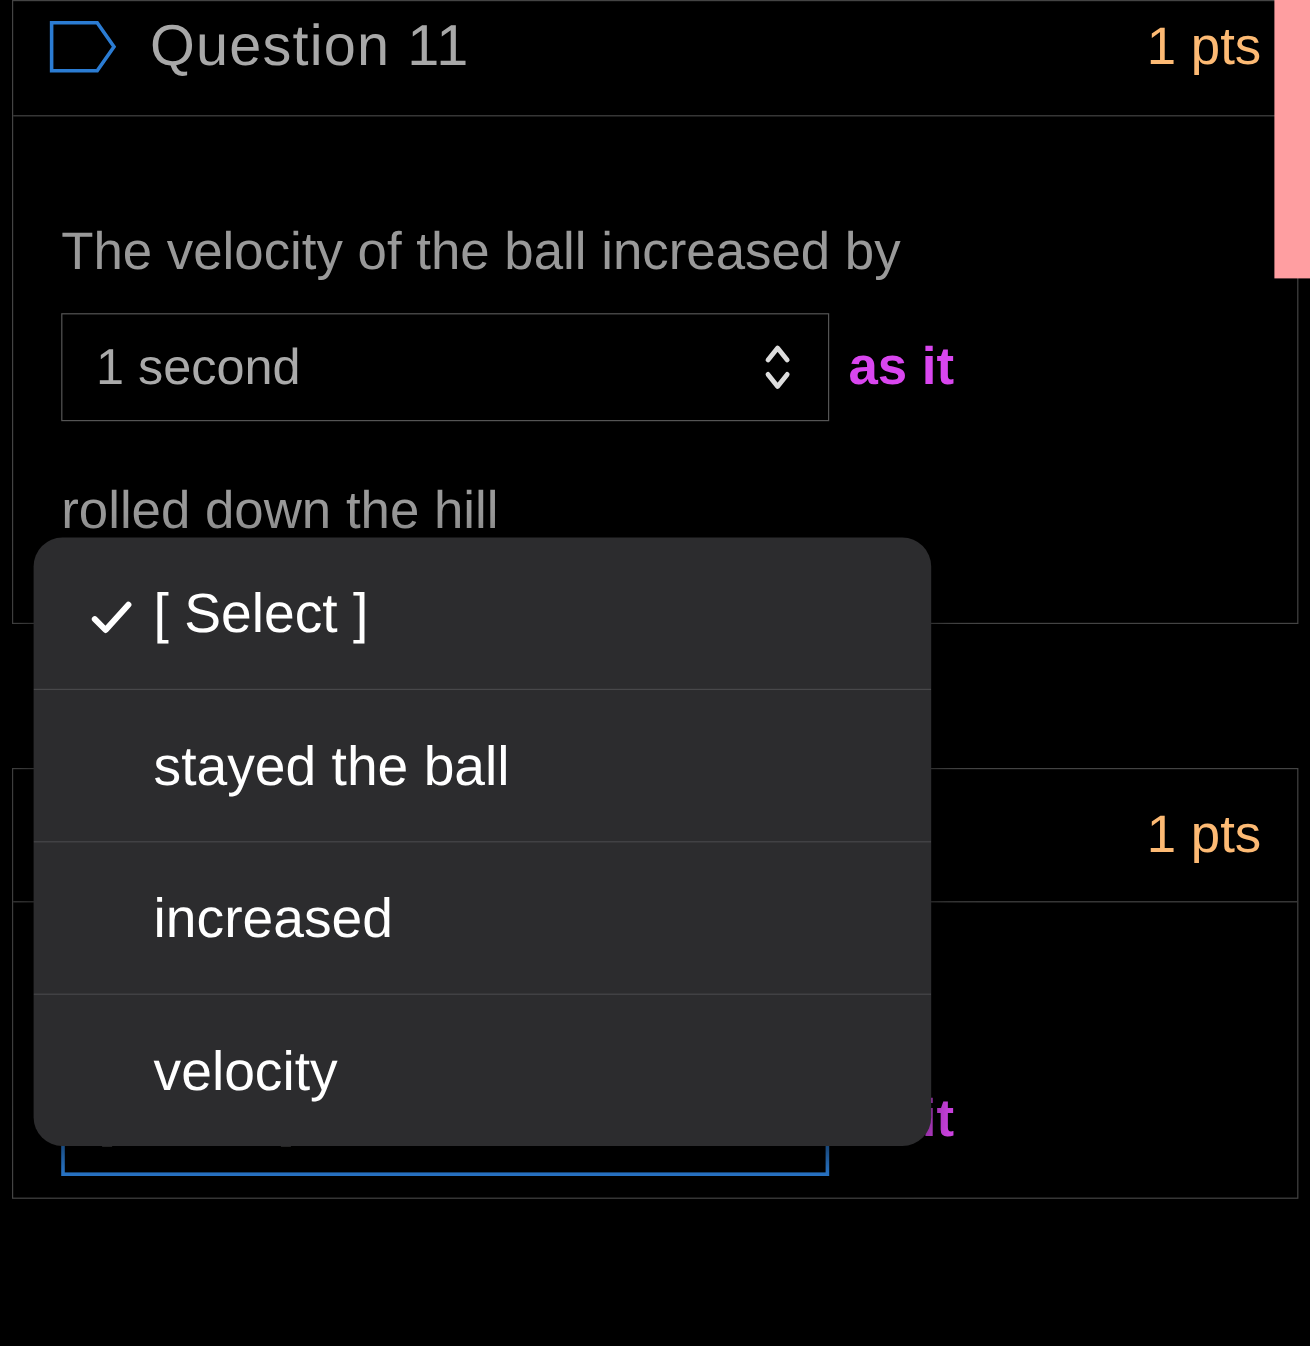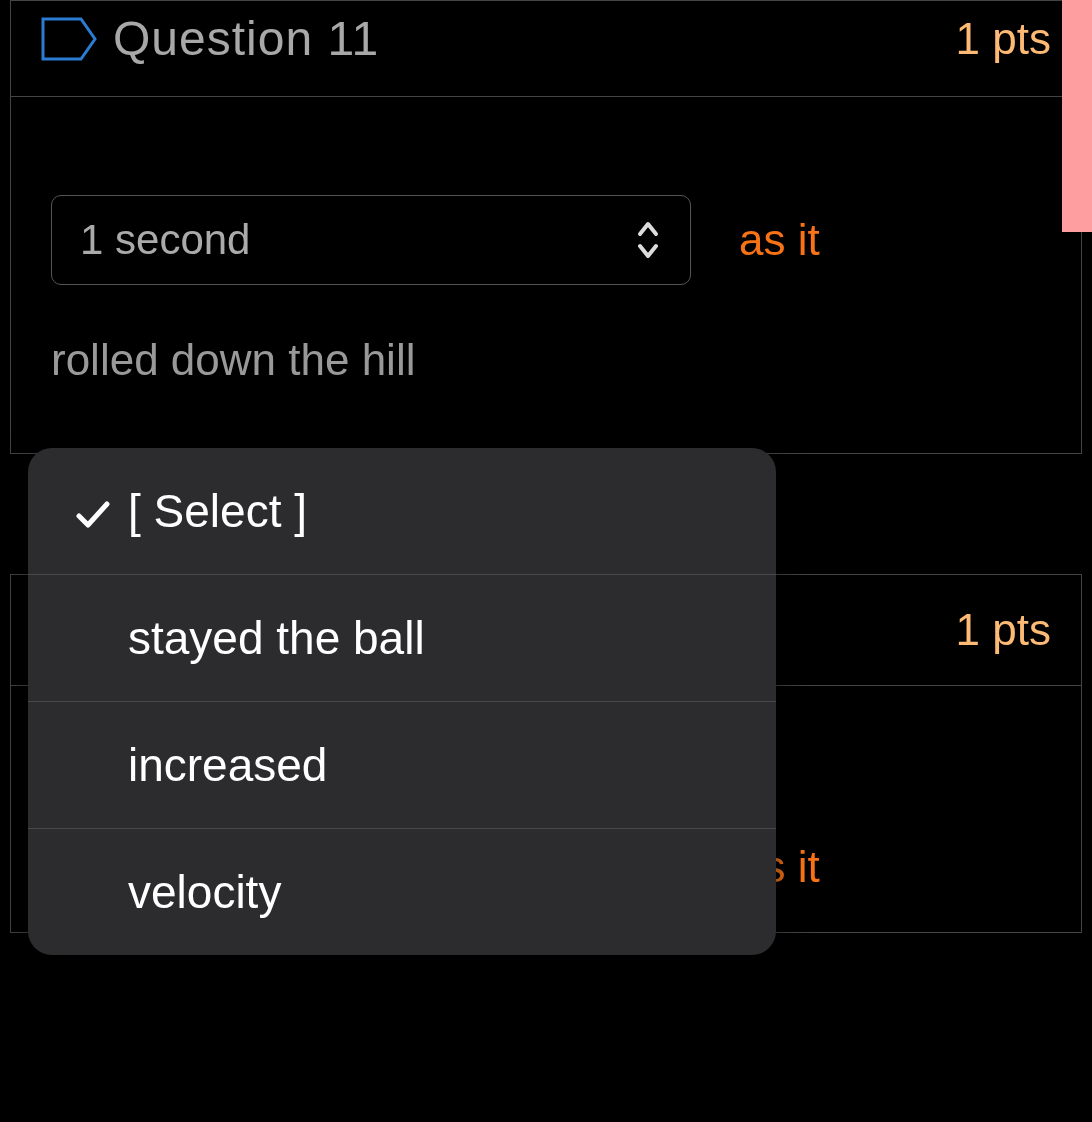--- a/index.html
+++ b/index.html
@@ -24,21 +24,21 @@
     .question-header {
       display: flex;
       justify-content: space-between;
       align-items: center;
       padding: 10px 30px 30px 30px;
       border-bottom: 1px solid #444;
     }
     .question-title-wrap {
       display: flex;
       align-items: center;
-      gap: 16px;
+      gap: 28px;
     }
     .bookmark-icon {
       width: 56px;
       height: 44px;
       position: relative;
     }
     .bookmark-icon svg {
       width: 100%;
       height: 100%;
     }
@@ -60,21 +60,21 @@
       font-size: 44px;
       font-weight: 300;
       color: #999;
       line-height: 1.5;
     }
     .select-box {
       display: inline-flex;
       align-items: center;
       justify-content: space-between;
       border: 1px solid #555;
-      border-radius: 10px;
+      border-radius: 0;
       padding: 20px 28px;
       min-width: 640px;
       margin: 18px 0;
       vertical-align: middle;
     }
     .select-box.focused {
       border: 3px solid #2b7cd3;
     }
     .select-value {
       font-size: 42px;
@@ -85,23 +85,23 @@
       color: #777;
     }
     .updown-icon {
       width: 28px;
       height: 40px;
       color: #ccc;
       flex-shrink: 0;
     }
     .after-text {
       font-size: 44px;
-      font-weight: 400;
-      color: #f97316;
-      margin-left: 36px;
+      font-weight: 700;
+      color: #d946ef;
+      margin-left: 4px;
       vertical-align: middle;
     }
     .inline-row {
       display: flex;
       align-items: center;
       gap: 12px;
       flex-wrap: wrap;
     }
     .dropdown-menu {
       position: absolute;
@@ -171,20 +171,21 @@
       <div class="bookmark-icon">
         <svg viewBox="0 0 56 44" fill="none" stroke="#888" stroke-width="2">
           <path d="M2 2 H40 L54 22 L40 42 H2 Z" fill="#000" stroke="#2b7cd3" stroke-width="3"></path>
         </svg>
       </div>
       <div class="question-title">Question 11</div>
     </div>
     <div class="points">1 pts</div>
   </div>
   <div class="question-body">
+    <div class="sentence-text">The velocity of the ball increased by</div>
     <div class="inline-row">
       <div class="select-box">
         <span class="select-value">1 second</span>
         <span class="updown-icon">
           <svg viewBox="0 0 28 40" fill="none" stroke="#ddd" stroke-width="4" stroke-linecap="round" stroke-linejoin="round">
             <path d="M6 14 L14 4 L22 14"></path>
             <path d="M6 26 L14 36 L22 26"></path>
           </svg>
         </span>
       </div>

